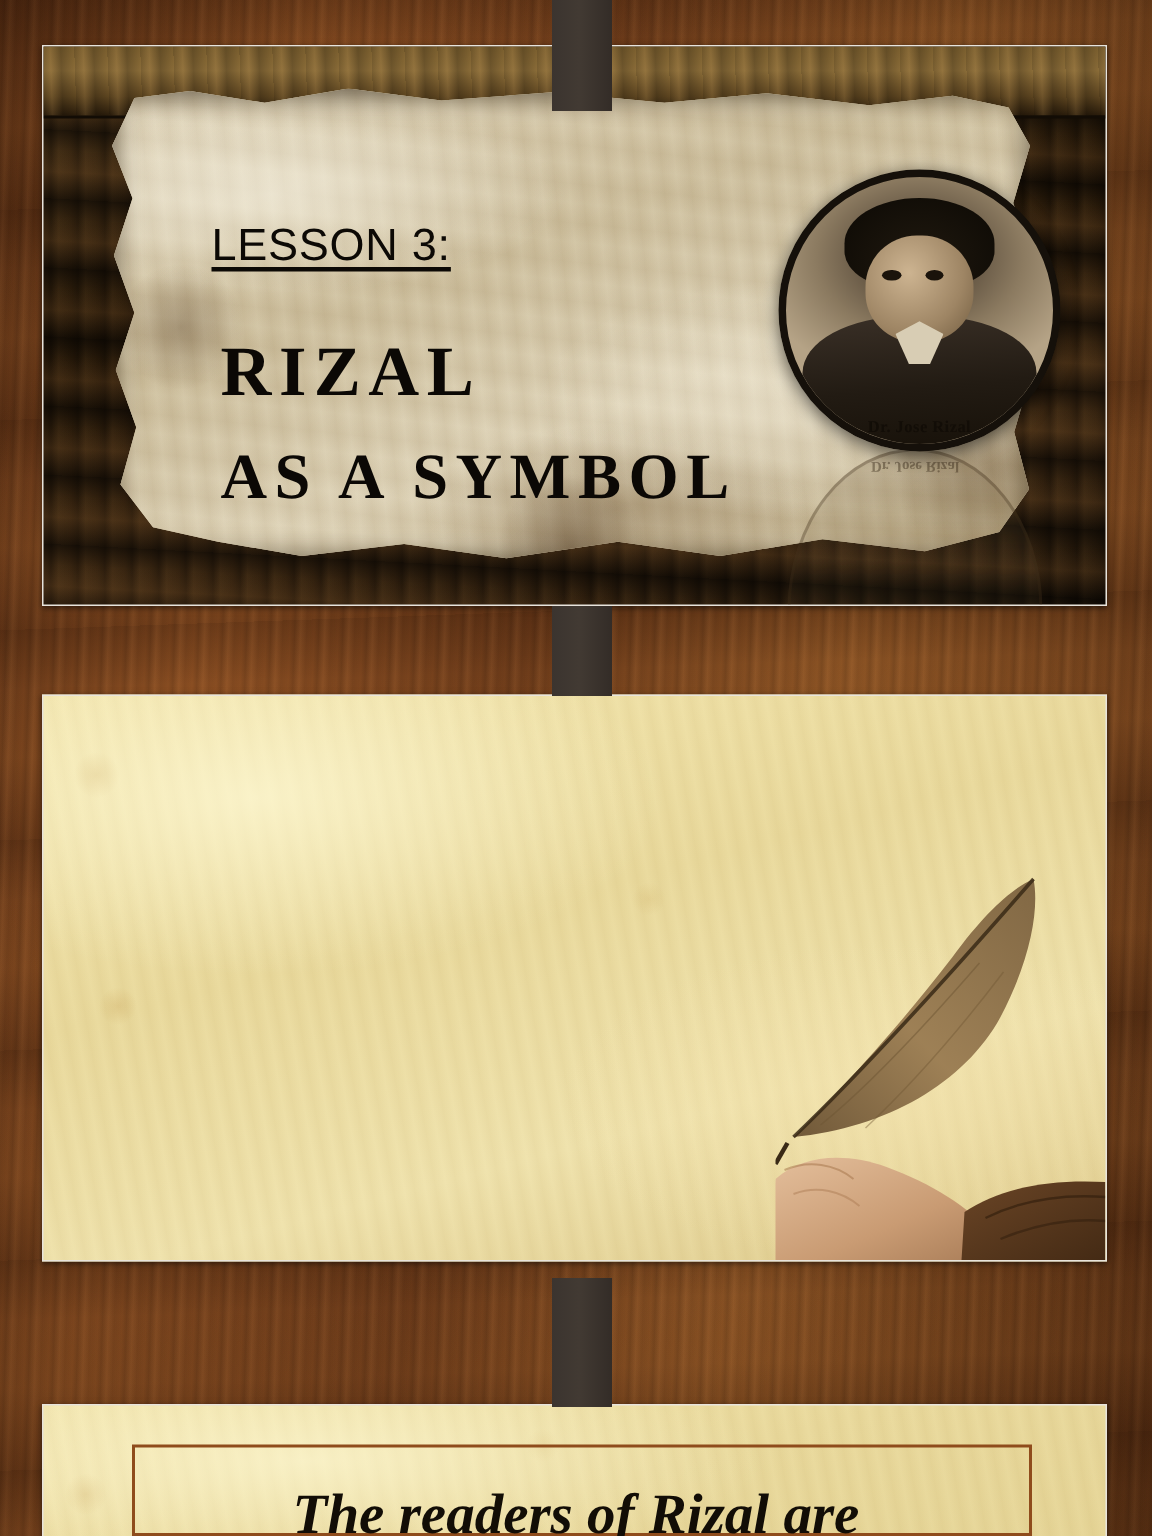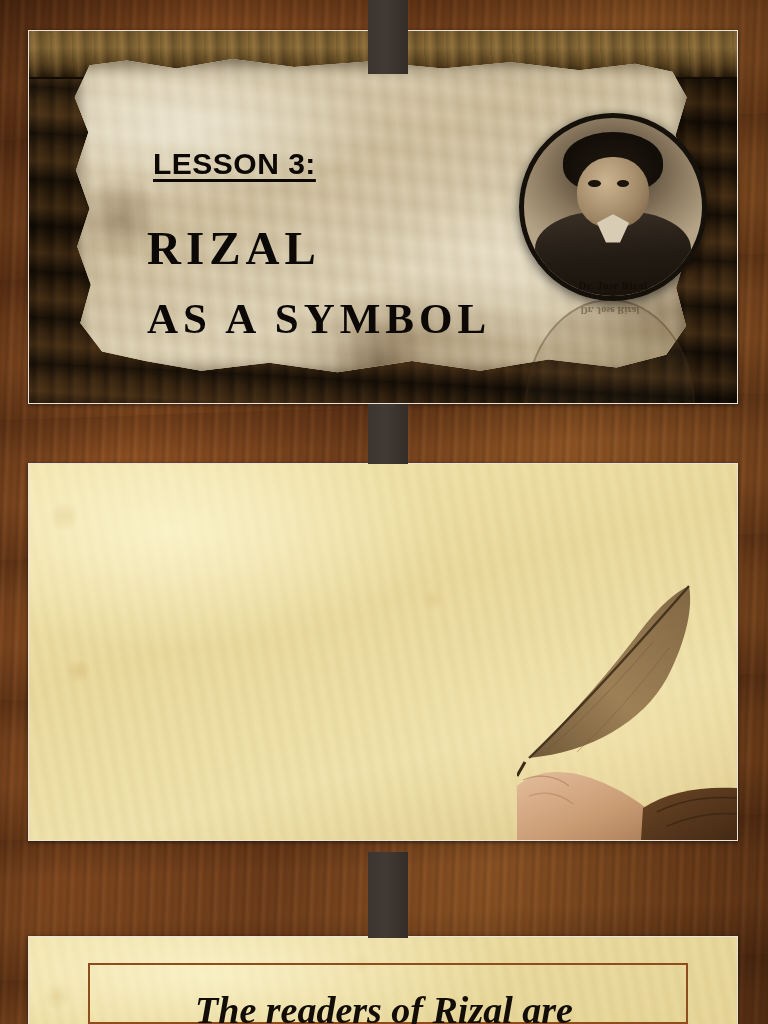--- a/index.html
+++ b/index.html
@@ -133,23 +133,23 @@
     background:
       radial-gradient(circle 60px at 8% 50%, rgba(60,34,10,0.30), rgba(0,0,0,0) 70%),
       radial-gradient(circle 90px at 95% 80%, rgba(60,34,10,0.28), rgba(0,0,0,0) 72%),
       radial-gradient(circle 70px at 50% 96%, rgba(55,30,8,0.35), rgba(0,0,0,0) 70%);
     pointer-events: none;
   }
 
   #lesson-label {
     position: absolute;
     top: 116px;
-    left: 124px;
+    left: 112px;
     font-family: "Liberation Sans", sans-serif;
-    font-weight: bold;
+    font-weight: normal;
     font-size: 30px;
     letter-spacing: 0.5px;
     color: #0c0905;
     text-decoration: underline;
     text-underline-offset: 5px;
     text-decoration-thickness: 3px;
     z-index: 3;
   }
   #title-line-1 {
     position: absolute;

